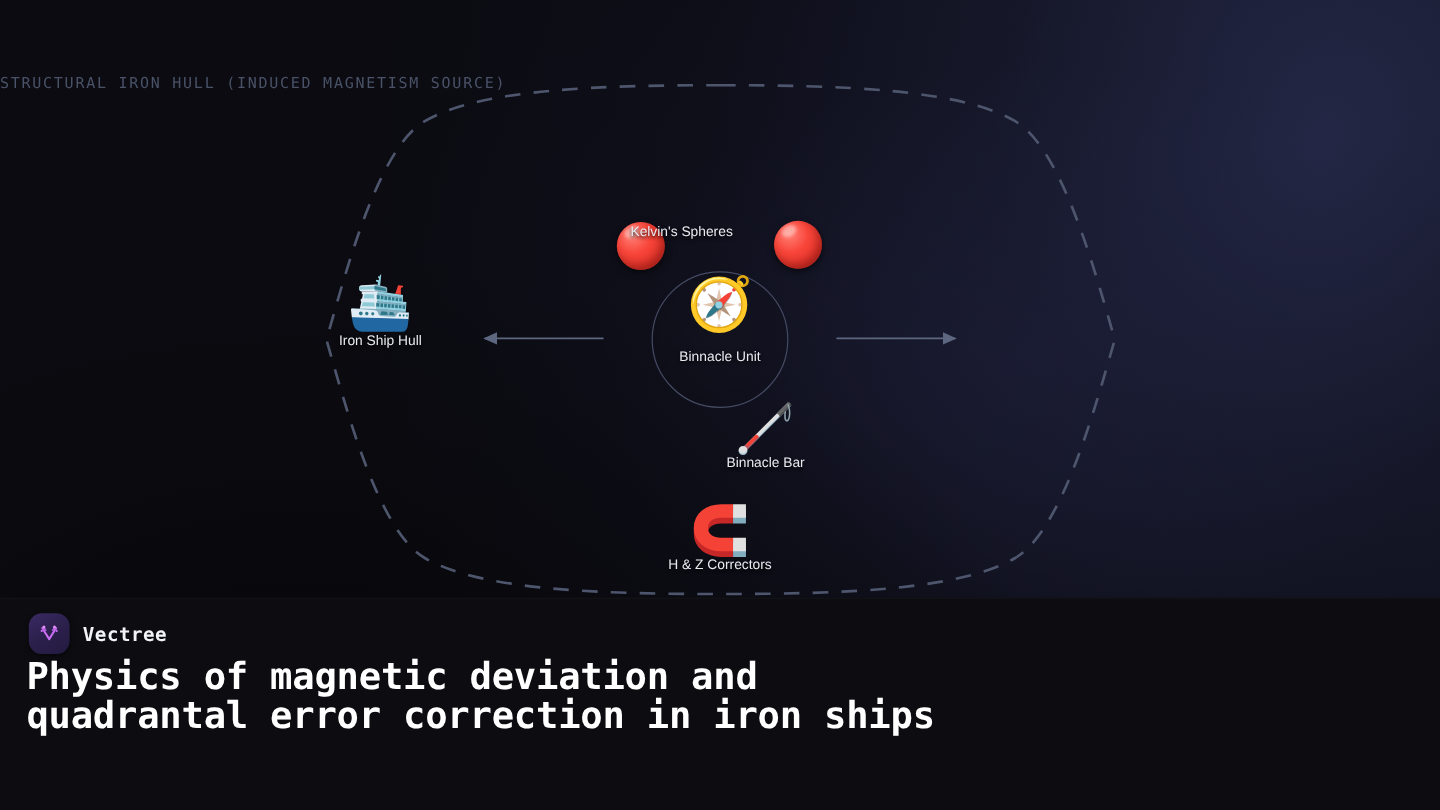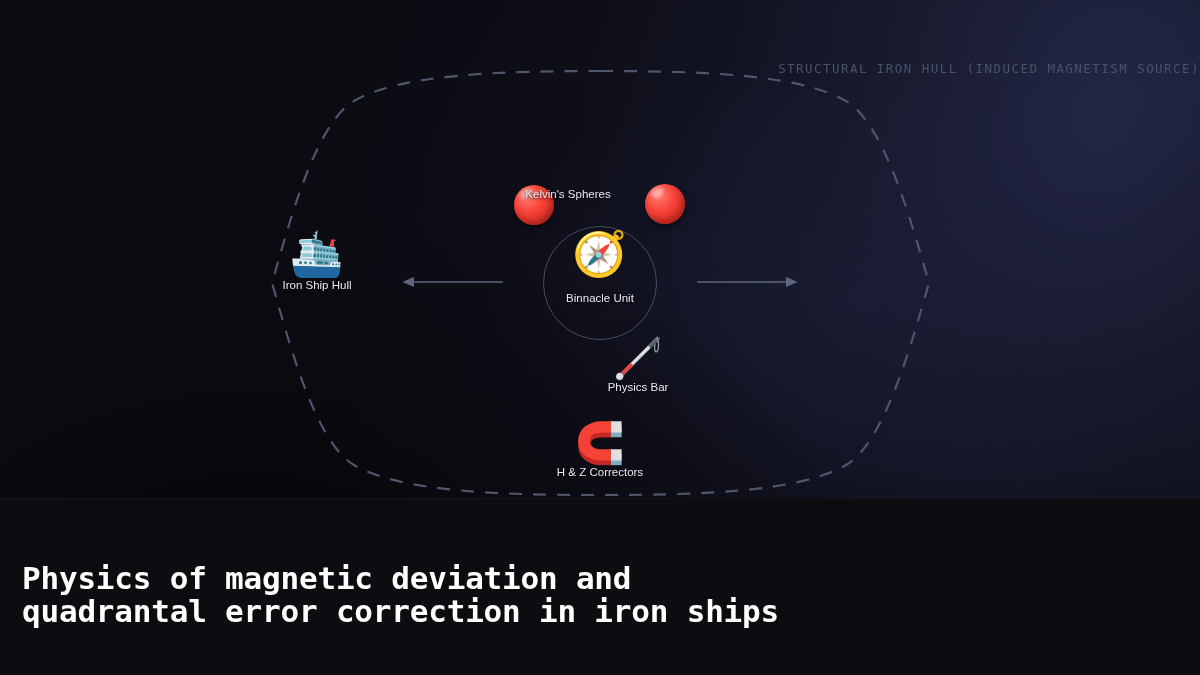--- a/index.html
+++ b/index.html
@@ -45,21 +45,21 @@
     left: 0;
     top: 0;
     width: 1200px;
     height: 510px;
   }
   .hull-label {
     position: absolute;
     left: 0;
     top: 61px;
     width: 1200px;
-    text-align: right;
+    text-align: left;
     font-family: "DejaVu Sans Mono", "Liberation Mono", monospace;
     font-size: 12.5px;
     letter-spacing: 1.45px;
     color: #4a5268;
     white-space: nowrap;
   }
   
   .node {
     position: absolute;
     transform: translate(-50%, -50%);
@@ -177,21 +177,21 @@
   .brand-name {
     font-family: "DejaVu Sans Mono", "Liberation Mono", monospace;
     font-size: 16px;
     font-weight: bold;
     color: #f2f3f7;
     letter-spacing: 0.4px;
   }
   .headline {
     position: absolute;
     left: 22px;
-    top: 64px;
+    top: 50px;
     width: 760px;
     font-family: "DejaVu Sans Mono", "Liberation Mono", monospace;
     font-size: 31px;
     font-weight: bold;
     line-height: 1.055;
     color: #ffffff;
     letter-spacing: -0.2px;
   }
   .footer-url {
     position: absolute;
@@ -252,31 +252,45 @@
       <span class="caption">Binnacle Unit</span>
     </div>
 
     <div class="node" id="node-ship">
       <span class="glyph">🛳️</span>
       <span class="caption">Iron Ship Hull</span>
     </div>
 
     <div class="node" id="node-flinders">
       <span class="glyph">🦯</span>
-      <span class="caption">Physics Bar</span>
+      <span class="caption">Binnacle Bar</span>
     </div>
 
     <div class="node" id="node-magnet">
       <span class="glyph">🧲</span>
       <span class="caption">H &amp; Z Correctors</span>
     </div>
 
   </div>
 
   <div id="footer">
 
+    <div class="brand">
+      <div class="brand-logo">
+        <svg width="20" height="20" viewBox="0 0 20 20">
+          <path d="M4.2 5.4 L10 14.6 L15.8 5.4" fill="none" stroke="#c96ef0" stroke-width="1.7" stroke-linecap="round" stroke-linejoin="round"></path>
+          <path d="M5.6 5.0 L4.0 7.6 M5.6 5.0 L7.2 7.2" fill="none" stroke="#b65fe0" stroke-width="1.3" stroke-linecap="round"></path>
+          <path d="M14.4 5.0 L12.8 7.2 M14.4 5.0 L16.0 7.6" fill="none" stroke="#b65fe0" stroke-width="1.3" stroke-linecap="round"></path>
+          <circle cx="5.6" cy="4.6" r="1.25" fill="#e08ff5"></circle>
+          <circle cx="14.4" cy="4.6" r="1.25" fill="#e08ff5"></circle>
+          <circle cx="3.7" cy="7.9" r="0.85" fill="#c96ef0"></circle>
+          <circle cx="16.3" cy="7.9" r="0.85" fill="#c96ef0"></circle>
+        </svg>
+      </div>
+      <span class="brand-name">Vectree</span>
+    </div>
 
     <div class="headline">Physics of magnetic deviation and quadrantal error correction in iron ships</div>
 
 
   </div>
 
 </div>
 
 </body></html>

